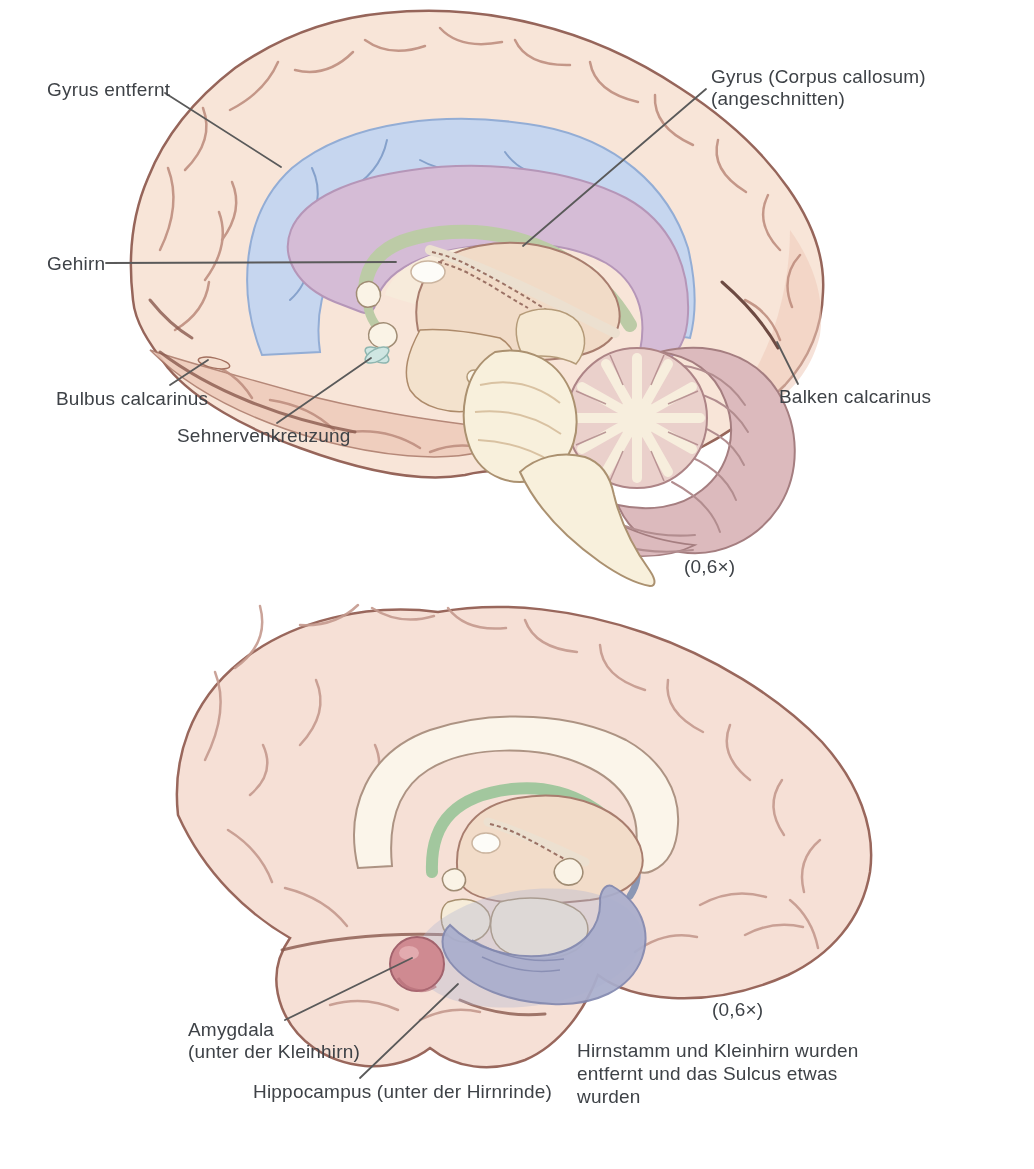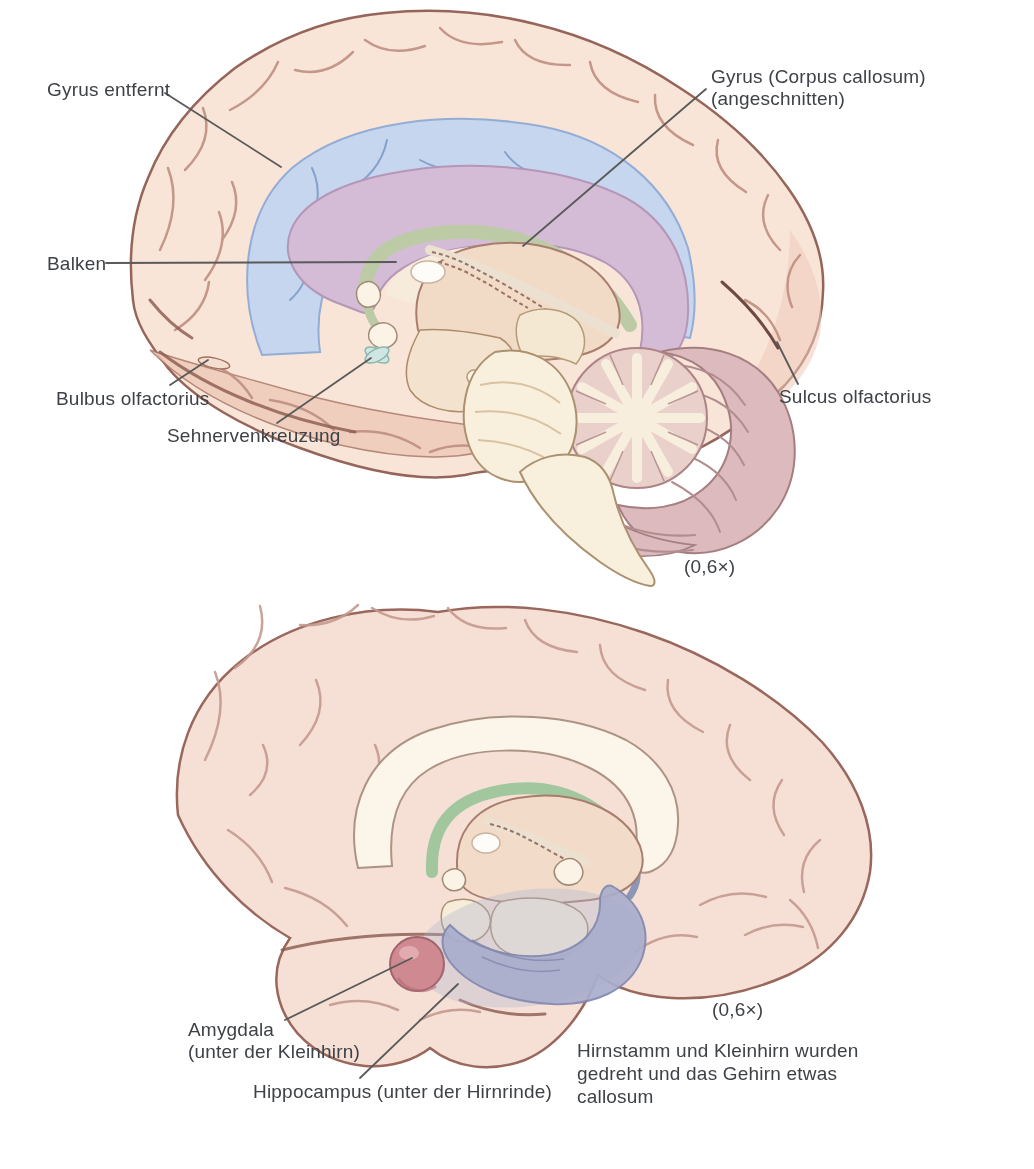--- a/index.html
+++ b/index.html
@@ -256,25 +256,25 @@
     <line x1="277" y1="423" x2="371" y2="358"></line>
     <line x1="798" y1="384" x2="777" y2="342"></line>
     <line x1="285" y1="1020" x2="412" y2="958"></line>
     <line x1="360" y1="1078" x2="458" y2="984"></line>
   </g>
 </svg>
 
 <div class="lbl" style="left:47px;top:79px">Gyrus entfernt</div>
 <div class="lbl" style="left:711px;top:66px">Gyrus (Corpus callosum)</div>
 <div class="lbl" style="left:711px;top:88px">(angeschnitten)</div>
-<div class="lbl" style="left:47px;top:253px">Balken</div>
-<div class="lbl" style="left:56px;top:388px">Bulbus olfactorius</div>
-<div class="lbl" style="left:167px;top:425px">Sehnervenkreuzung</div>
-<div class="lbl" style="left:779px;top:386px">Sulcus olfactorius</div>
+<div class="lbl" style="left:47px;top:253px">Gehirn</div>
+<div class="lbl" style="left:56px;top:388px">Bulbus calcarinus</div>
+<div class="lbl" style="left:177px;top:425px">Sehnervenkreuzung</div>
+<div class="lbl" style="left:779px;top:386px">Balken calcarinus</div>
 <div class="lbl" style="left:684px;top:556px">(0,6×)</div>
 
 <div class="lbl" style="left:188px;top:1019px">Amygdala</div>
 <div class="lbl" style="left:188px;top:1041px">(unter der Kleinhirn)</div>
 <div class="lbl" style="left:253px;top:1081px">Hippocampus (unter der Hirnrinde)</div>
 <div class="lbl" style="left:712px;top:999px">(0,6×)</div>
 <div class="lbl" style="left:577px;top:1040px">Hirnstamm und Kleinhirn wurden</div>
-<div class="lbl" style="left:577px;top:1063px">gedreht und das Gehirn etwas</div>
-<div class="lbl" style="left:577px;top:1086px">callosum</div>
+<div class="lbl" style="left:577px;top:1063px">entfernt und das Sulcus etwas</div>
+<div class="lbl" style="left:577px;top:1086px">wurden</div>
 
 </body></html>

